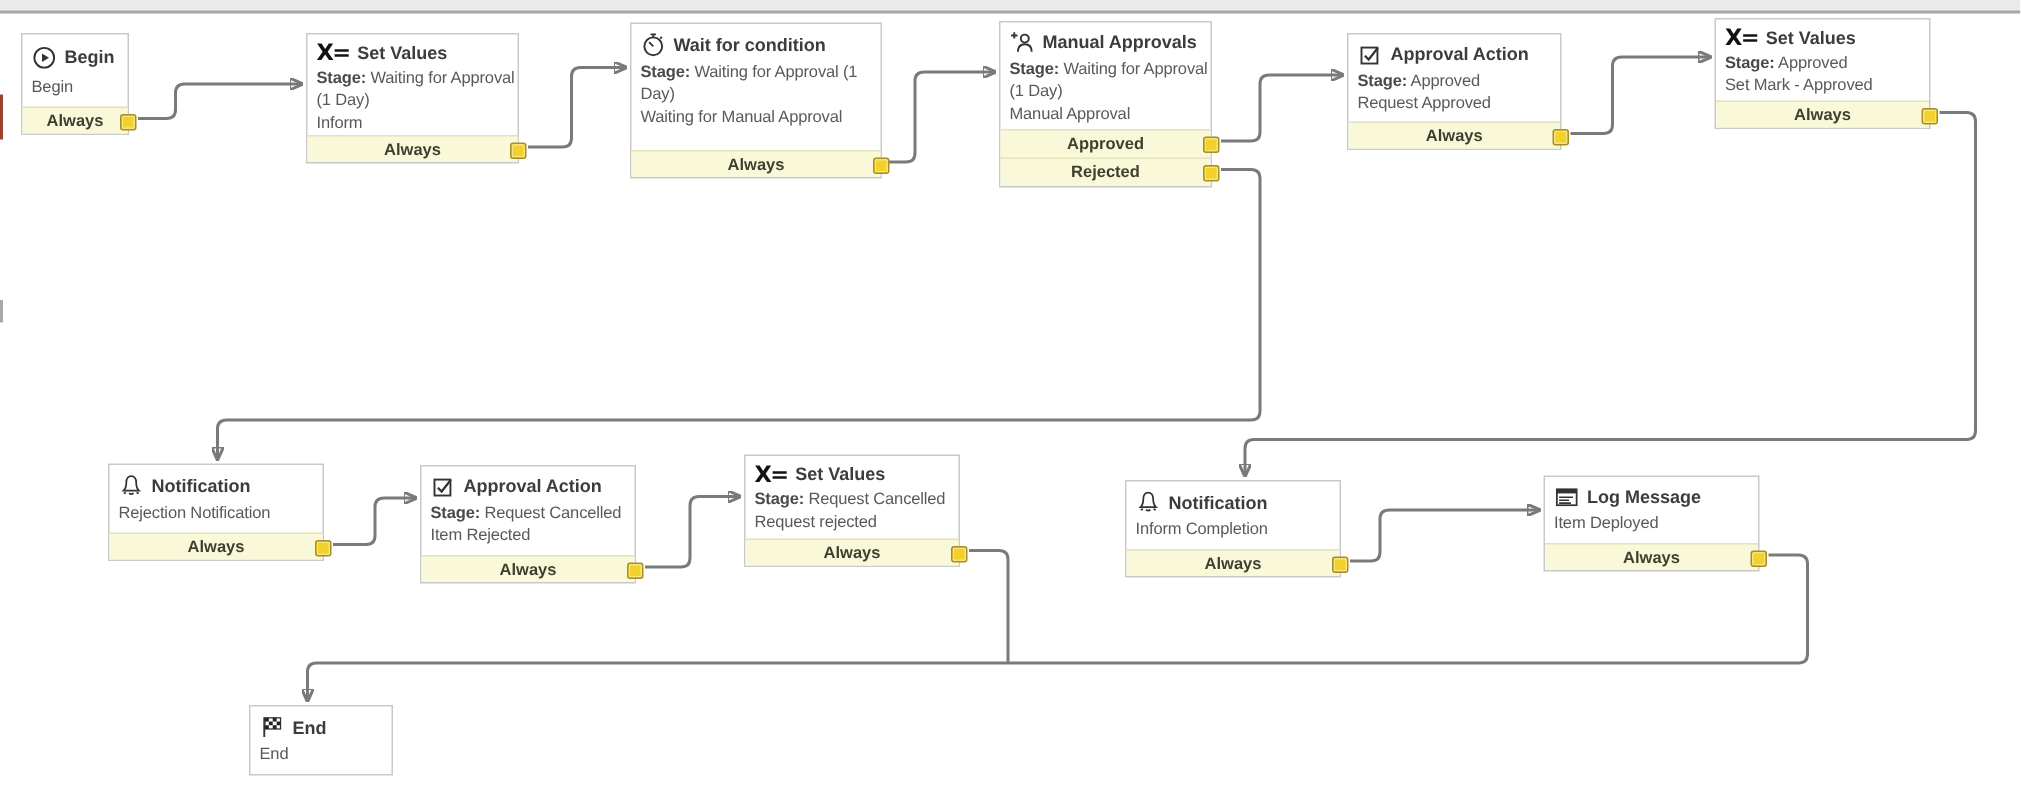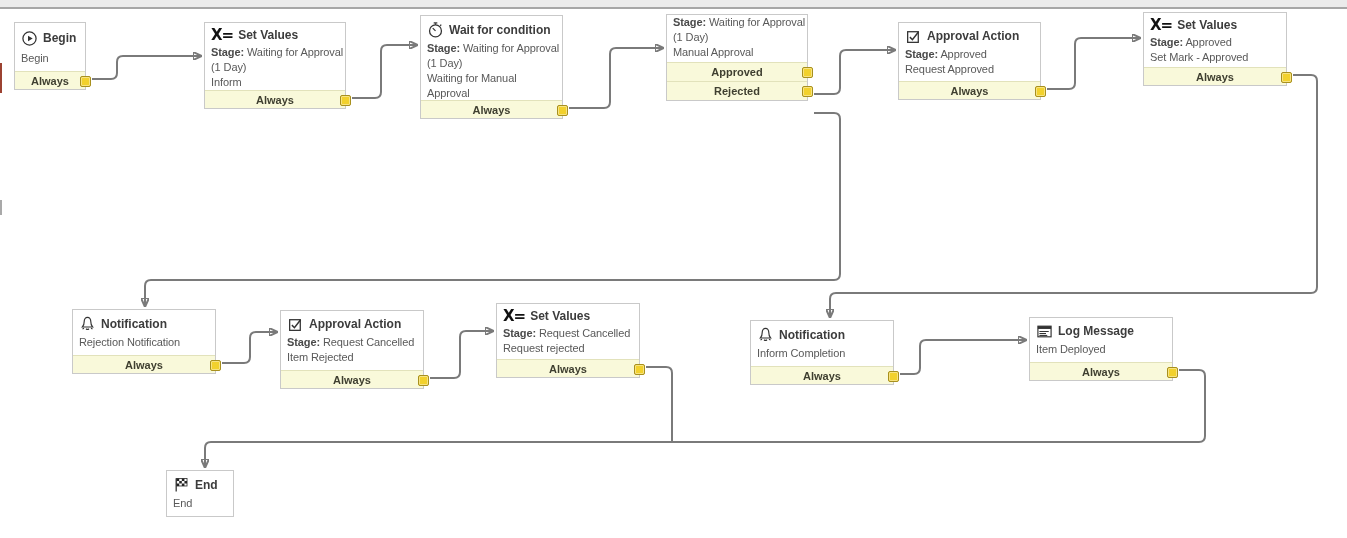--- a/index.html
+++ b/index.html
@@ -84,21 +84,21 @@
     <div class="bd" style="height:45px">
       <div><b>Stage:</b><span> Waiting for Approval (1 Day)</span></div>
       <div>Inform</div>
     </div>
     <div class="bar">
       <span>Always</span>
       <span class="port"></span>
     </div>
   </div>
 
-  <div class="node" style="left:420px;top:15px;width:143px">
+  <div class="node" style="left:420px;top:15px;width:168px">
     <div class="hd" style="height:25px">
       <span class="ic">
         <svg class="glyph" width="17" height="17" viewBox="0 0 16 16" fill="none" stroke="#333" stroke-width="1.2">
             <circle cx="8" cy="9.3" r="5.6"></circle>
             <line x1="8" y1="2.1" x2="8" y2="3.6"></line>
             <line x1="6.3" y1="1.8" x2="9.7" y2="1.8"></line>
             <line x1="8" y1="9.3" x2="5.4" y2="6.7"></line>
             <line x1="12.4" y1="4.4" x2="13.4" y2="3.4"></line>
           </svg>
       </span>
@@ -108,20 +108,31 @@
       <div><b>Stage:</b><span> Waiting for Approval (1 Day)</span></div>
       <div>Waiting for Manual Approval</div>
     </div>
     <div class="bar">
       <span>Always</span>
       <span class="port"></span>
     </div>
   </div>
 
   <div class="node" style="left:666px;top:14px;width:142px">
+    <div class="hd" style="height:24px">
+      <span class="ic">
+        <svg class="glyph" width="17" height="17" viewBox="0 0 16 16" fill="none" stroke="#333" stroke-width="1.2">
+            <circle cx="9.6" cy="5.4" r="2.5"></circle>
+            <path d="M5.3,13.6 C5.3,10 7.2,8.9 9.6,8.9 C12,8.9 13.9,10 13.9,13.6"></path>
+            <line x1="3" y1="1.4" x2="3" y2="5.4"></line>
+            <line x1="1" y1="3.4" x2="5" y2="3.4"></line>
+          </svg>
+      </span>
+      <span>Manual Approvals</span>
+    </div>
     <div class="bd" style="height:47px">
       <div><b>Stage:</b><span> Waiting for Approval (1 Day)</span></div>
       <div>Manual Approval</div>
     </div>
     <div class="bar" style="height:18px">
       <span>Approved</span>
       <span class="port"></span>
     </div>
     <div class="bar" style="height:18px">
       <span>Rejected</span>
@@ -256,21 +267,21 @@
     </div>
     <div class="bd" style="height:20px">
       <div>Item Deployed</div>
     </div>
     <div class="bar">
       <span>Always</span>
       <span class="port"></span>
     </div>
   </div>
 
-  <div class="node" style="left:166px;top:470px;width:68px;height:47px">
+  <div class="node" style="left:166px;top:470px;width:96px;height:47px">
     <div class="hd" style="height:25px">
       <span class="ic">
         <svg class="glyph" width="17" height="17" viewBox="0 0 16 16">
             <line x1="3" y1="2" x2="3" y2="14.5" stroke="#333" stroke-width="1.2"></line>
             <rect x="3.4" y="2.4" width="9.8" height="7" fill="#fff" stroke="#333" stroke-width="0.8"></rect>
             <rect x="3.4" y="2.4" width="2.45" height="2.33" fill="#222"></rect>
             <rect x="8.3" y="2.4" width="2.45" height="2.33" fill="#222"></rect>
             <rect x="5.85" y="4.73" width="2.45" height="2.33" fill="#222"></rect>
             <rect x="10.75" y="4.73" width="2.45" height="2.33" fill="#222"></rect>
             <rect x="3.4" y="7.06" width="2.45" height="2.33" fill="#222"></rect>

